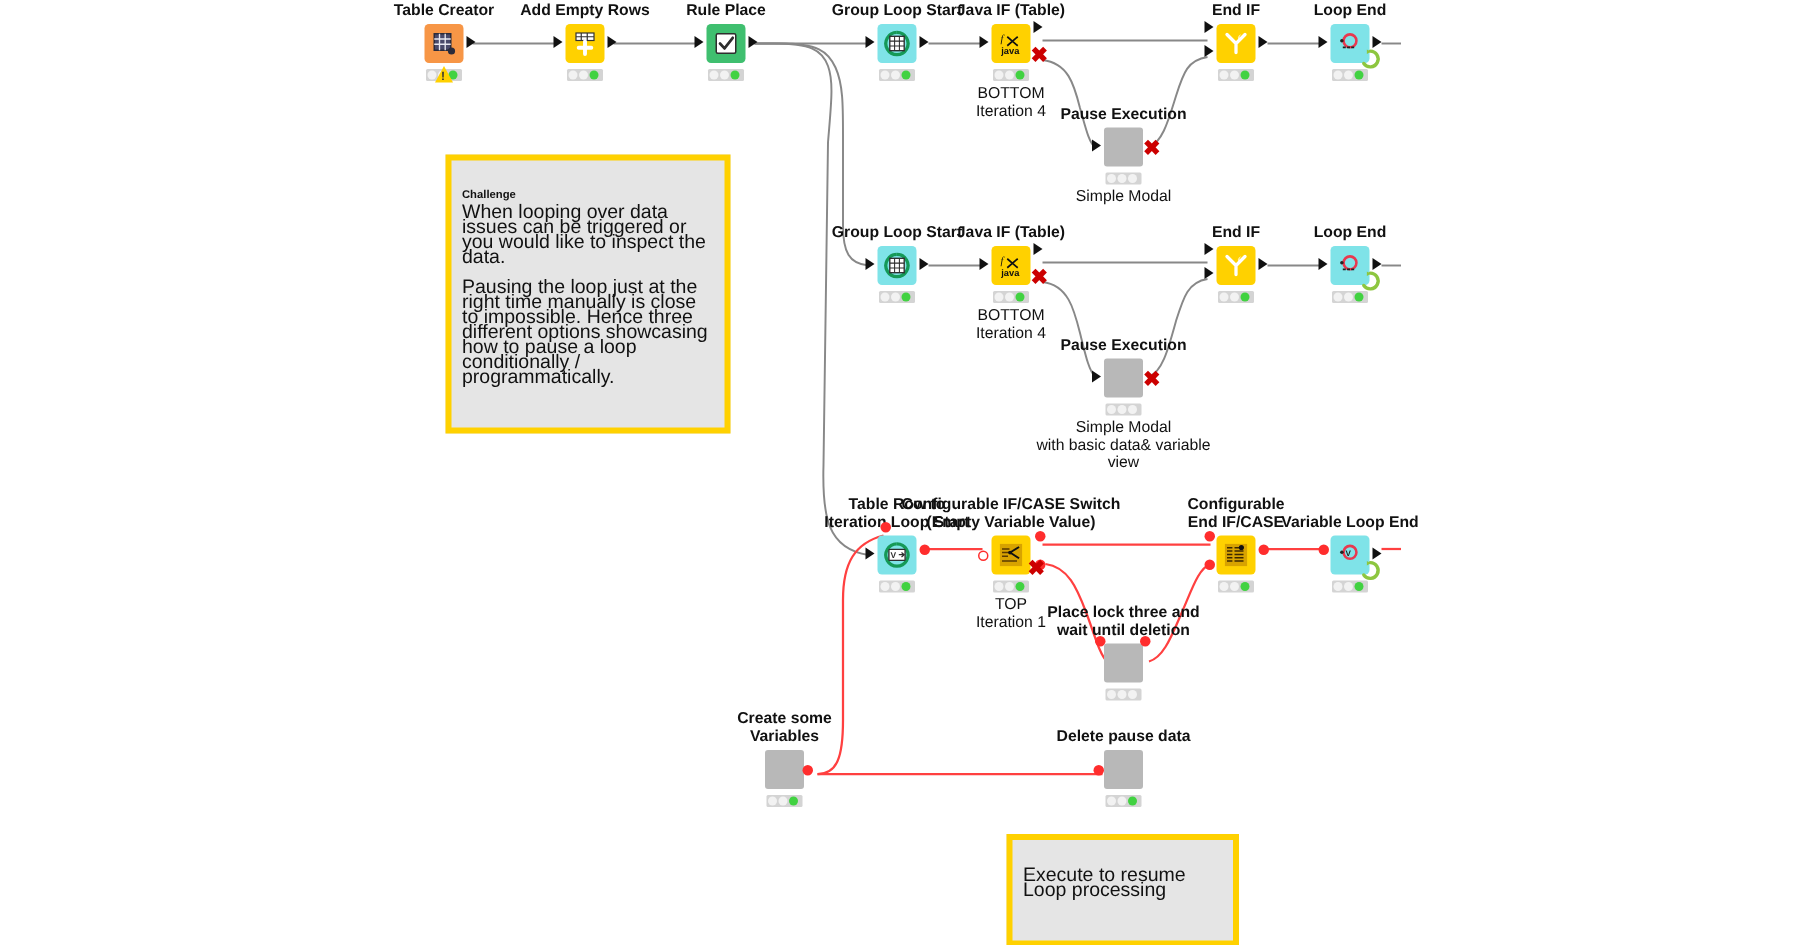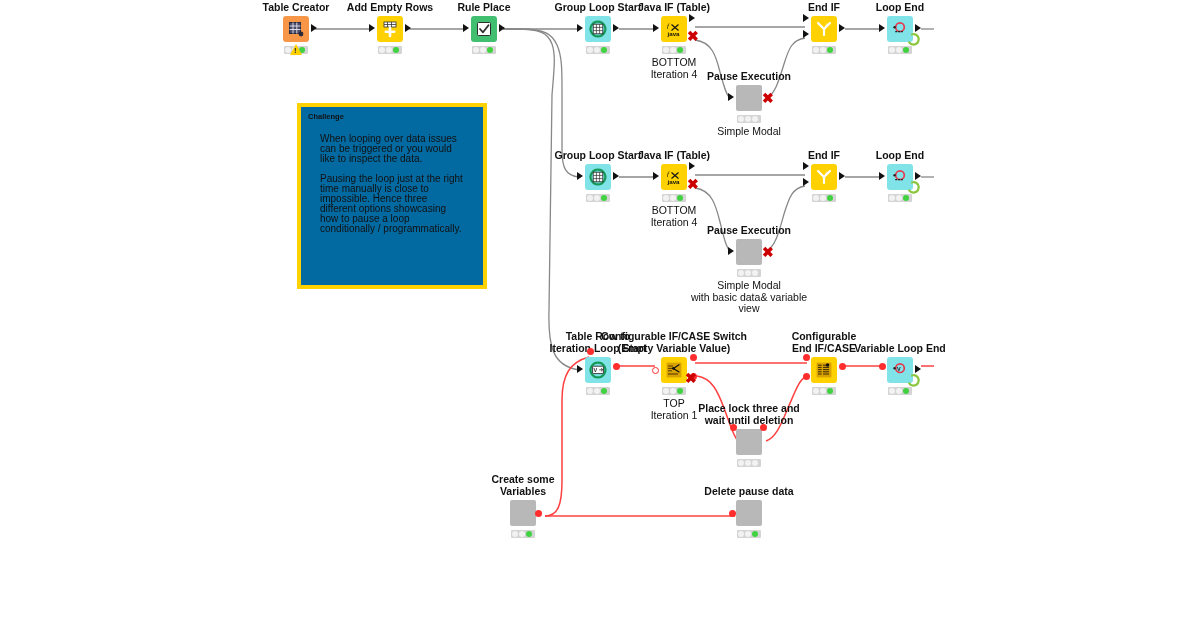--- a/index.html
+++ b/index.html
@@ -115,31 +115,31 @@
   
   .recycle{
     position:absolute;
     width:15px;height:15px;
   }
 
   
   .anno{
     position:absolute;
     border:4px solid #ffd100;
-    background:#0369a1;
+    background:#e5e5e5;
     box-sizing:border-box;
-    padding:5px 7px;
+    padding:18px 7px;
   }
   .anno .ahead{
     font-size:7.5px;font-weight:bold;color:#111;
     line-height:10px;margin:0 0 1px 0;
   }
   .anno .abody{
-    font-size:10px;color:#111;line-height:10px;
-    white-space:pre-wrap;margin:12px;
+    font-size:13px;color:#111;line-height:10px;
+    white-space:pre-wrap;margin:0;
   }
 </style>
 </head>
 <body>
 
 <div id="canvas">
 
   <svg class="wires" viewBox="0 0 1200 630">
     <defs>
       <marker id="ah" markerWidth="7" markerHeight="7" refX="6" refY="3.2" orient="auto">
@@ -531,14 +531,17 @@
       </div>
     </div>
 
   <div class="anno" style="left:297px;top:103px;width:190px;height:186px;">
     <div class="ahead">Challenge</div>
     <div class="abody">When looping over data issues can be triggered or you would like to inspect the data.
 
 Pausing the loop just at the right time manually is close to impossible. Hence three different options showcasing how to pause a loop conditionally / programmatically.</div>
   </div>
 
+  <div class="anno" style="left:671px;top:556px;width:155px;height:75px;">
+    <div class="abody">Execute to resume Loop processing</div>
+  </div>
 
 </div>
 
 </body></html>

